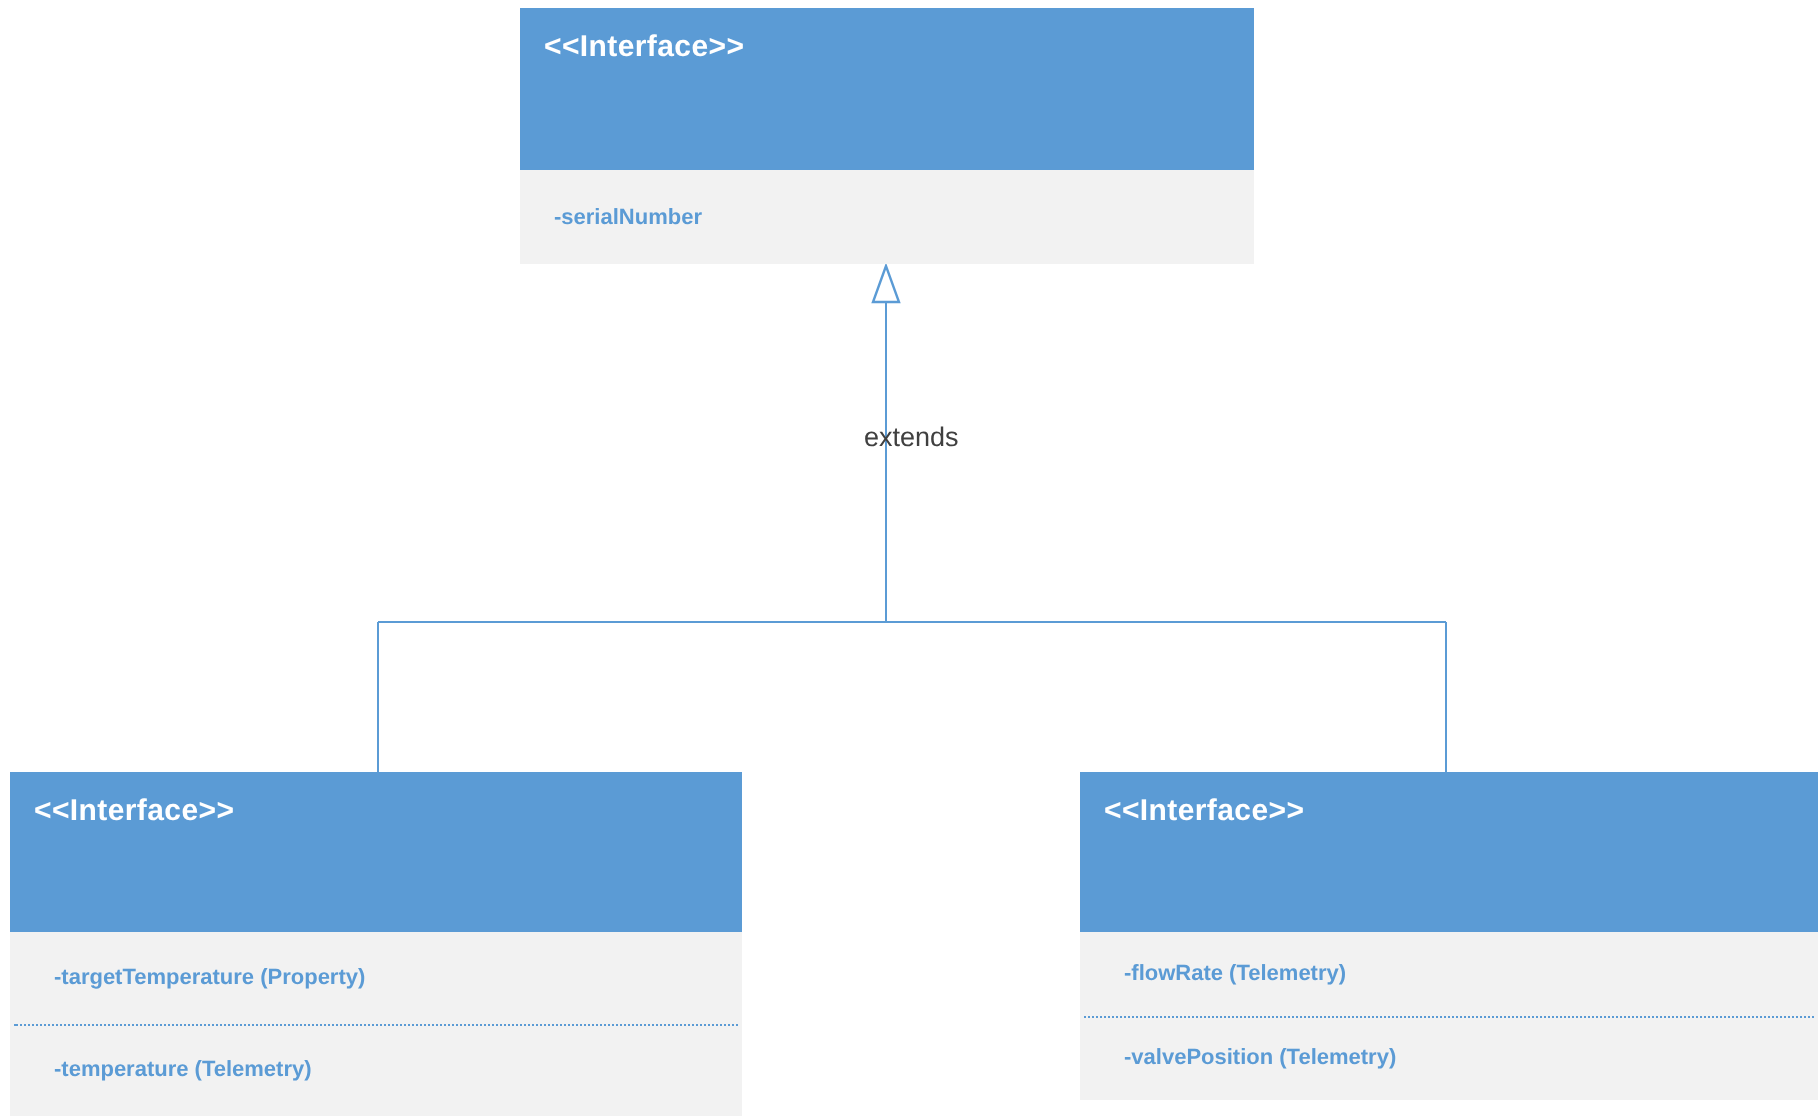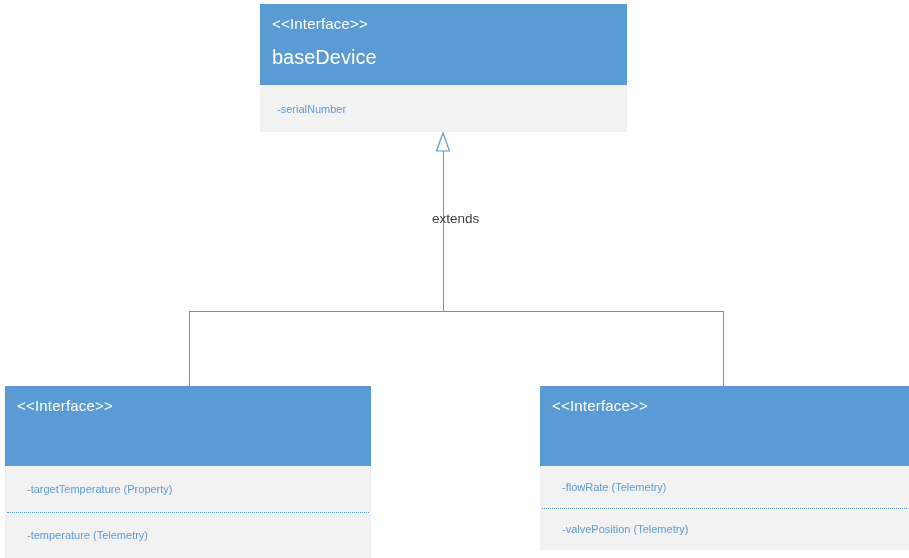--- a/index.html
+++ b/index.html
@@ -4,21 +4,21 @@
 <style>
   html, body { margin: 0; padding: 0; background: #ffffff; }
   #canvas {
     position: relative;
     width: 909px;
     height: 558px;
     background: var(--canvas-bg, #ffffff);
     font-family: "Liberation Sans", sans-serif;
     overflow: hidden;
   }
-  .uml-box { position: absolute; }
+  .uml-box { position: absolute; font-weight: bold; }
   .uml-header {
     background: var(--header-bg, #5B9BD5);
     color: var(--header-text, #ffffff);
     box-sizing: border-box;
     padding: 9px 12px 0 12px;
   }
   .stereotype {
     font-size: 15px;
     line-height: 22px;
     letter-spacing: 0.2px;
@@ -89,21 +89,20 @@
     <line x1="189" y1="311" x2="723" y2="311"></line>
     <line x1="189" y1="311" x2="189" y2="386"></line>
     <line x1="723" y1="311" x2="723" y2="386"></line>
   </svg>
 
   <div id="extends-label">extends</div>
 
   <div class="uml-box" id="box-basedevice">
     <div class="uml-header">
       <div class="stereotype">&lt;&lt;Interface&gt;&gt;</div>
-      <div class="iname">baseDevice</div>
     </div>
     <div class="uml-body">
       <div class="member">-serialNumber</div>
     </div>
   </div>
 
   <div class="uml-box" id="box-thermostat">
     <div class="uml-header">
       <div class="stereotype">&lt;&lt;Interface&gt;&gt;</div>
     </div>

